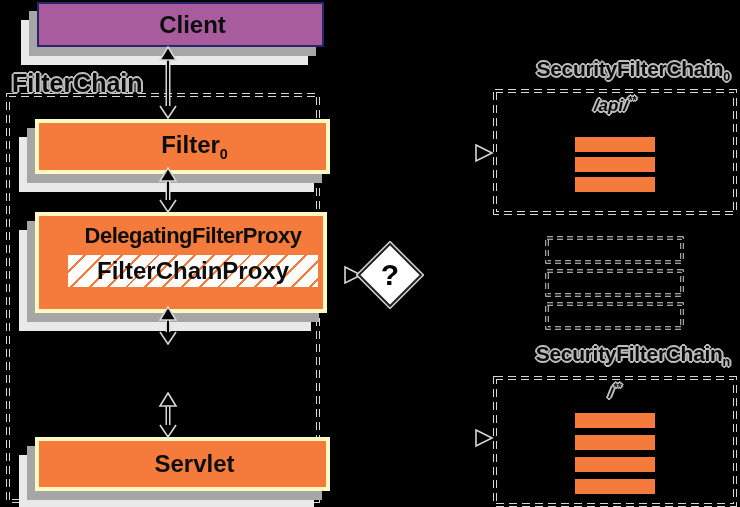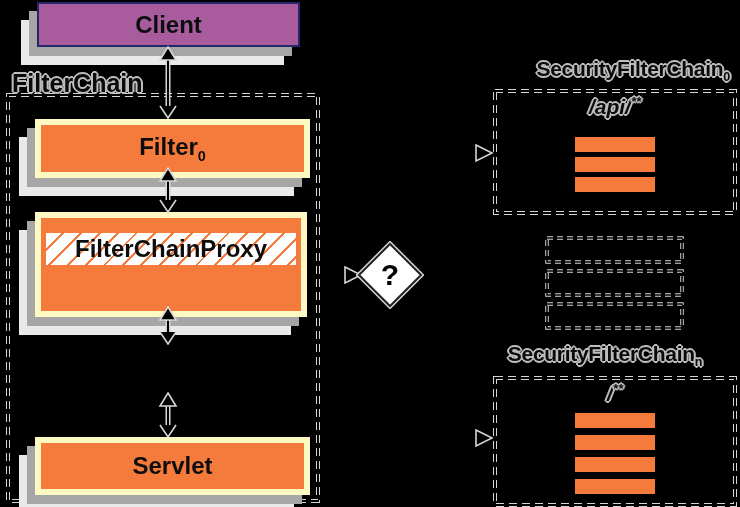--- a/index.html
+++ b/index.html
@@ -15,37 +15,38 @@
       -1px -1px 0 var(--outline), 0 -1px 0 var(--outline), 1px -1px 0 var(--outline),
       -1px  0   0 var(--outline), 1px  0   0 var(--outline),
       -1px  1px 0 var(--outline), 0  1px 0 var(--outline), 1px 1px 0 var(--outline),
       -2px 0 0 var(--outline), 2px 0 0 var(--outline), 0 -2px 0 var(--outline), 0 2px 0 var(--outline);
   }
   .abs{position:absolute;}
   
   .sheetbox{
     display:flex;align-items:center;justify-content:center;
     box-shadow:-8px 9px 0 0 var(--shadow1), -16px 18px 0 0 var(--shadow2);
+    padding-left:24px;
   }
-  .orange{background:var(--orange);border:6px solid #fef9c3;}
+  .orange{background:var(--orange);border:4px solid #fef9c3;}
   .client{
     background:var(--purple);border:2px solid var(--purple-border);
   }
   .dfp{flex-direction:column;align-items:stretch;justify-content:flex-start;}
   .dfp-title{height:39px;display:flex;align-items:center;justify-content:center;}
   .hatch{
-    margin:15px 5px 5px 5px;height:32px;
+    margin:0 5px 5px 5px;height:32px;
     background:
       repeating-linear-gradient(135deg, transparent 0 11px, var(--orange) 11px 13px),
       #ffffff;
     display:flex;align-items:center;justify-content:center;
   }
   .sub-sm{font-size:0.6em;font-weight:bold;}
   .sup-sm{font-size:0.62em;font-weight:bold;}
-  .pattern{font-style:italic;font-size:21px;text-align:center;}
+  .pattern{font-style:italic;font-size:17px;text-align:center;}
   
   .bars{display:flex;flex-direction:column;}
   .bars3{gap:5px;}
   .bars4{gap:7px;}
   .bar{width:80px;height:15px;background:var(--orange);}
   
   .qmark{display:flex;align-items:center;justify-content:center;
          font-size:30px;font-weight:bold;color:#000;}
 </style>
 </head>
@@ -87,20 +88,21 @@
 
   <div class="abs sheetbox client" style="left:37px;top:2px;width:259px;height:41px">
     <span class="boxlabel" style="font-size:24px">Client</span>
   </div>
 
   <div class="abs sheetbox orange" style="left:35px;top:119px;width:263px;height:47px">
     <span class="boxlabel" style="font-size:24px"><span>Filter</span><sub class="sub-sm">0</sub></span>
   </div>
 
   <div class="abs sheetbox orange dfp" style="left:35px;top:212px;width:260px;height:93px">
+    <div class="dfp-title boxlabel" style="font-size:22px;letter-spacing:-0.5px">DelegatingFilterProxy</div>
     <div class="hatch">
       <span class="boxlabel" style="font-size:24px">FilterChainProxy</span>
     </div>
   </div>
 
 
   <div class="abs sheetbox orange" style="left:35px;top:437px;width:263px;height:46px">
     <span class="boxlabel" style="font-size:24px">Servlet</span>
   </div>
 
@@ -151,21 +153,21 @@
   <div class="abs outline-text" style="left:480px;top:57px;width:250px;text-align:right;font-size:21px;letter-spacing:-0.3px"><span>SecurityFilterChain</span><sub class="sub-sm">0</sub></div>
 
   <div class="abs outline-text pattern" style="left:493px;top:94px;width:244px"><span>/api/</span><sup class="sup-sm">**</sup></div>
 
   <div class="abs bars bars3" style="left:575px;top:137px">
       <div class="bar"></div>
       <div class="bar"></div>
       <div class="bar"></div>
     </div>
 
-  <div class="abs outline-text" style="left:480px;top:342px;width:250px;text-align:center;font-size:21px;letter-spacing:-0.3px"><span>SecurityFilterChain</span><sub class="sub-sm">n</sub></div>
+  <div class="abs outline-text" style="left:480px;top:342px;width:250px;text-align:right;font-size:21px;letter-spacing:-0.3px"><span>SecurityFilterChain</span><sub class="sub-sm">n</sub></div>
 
   <div class="abs outline-text pattern" style="left:493px;top:381px;width:244px"><span>/</span><sup class="sup-sm">**</sup></div>
 
   <div class="abs bars bars4" style="left:575px;top:413px">
       <div class="bar"></div>
       <div class="bar"></div>
       <div class="bar"></div>
       <div class="bar"></div>
     </div>
 

